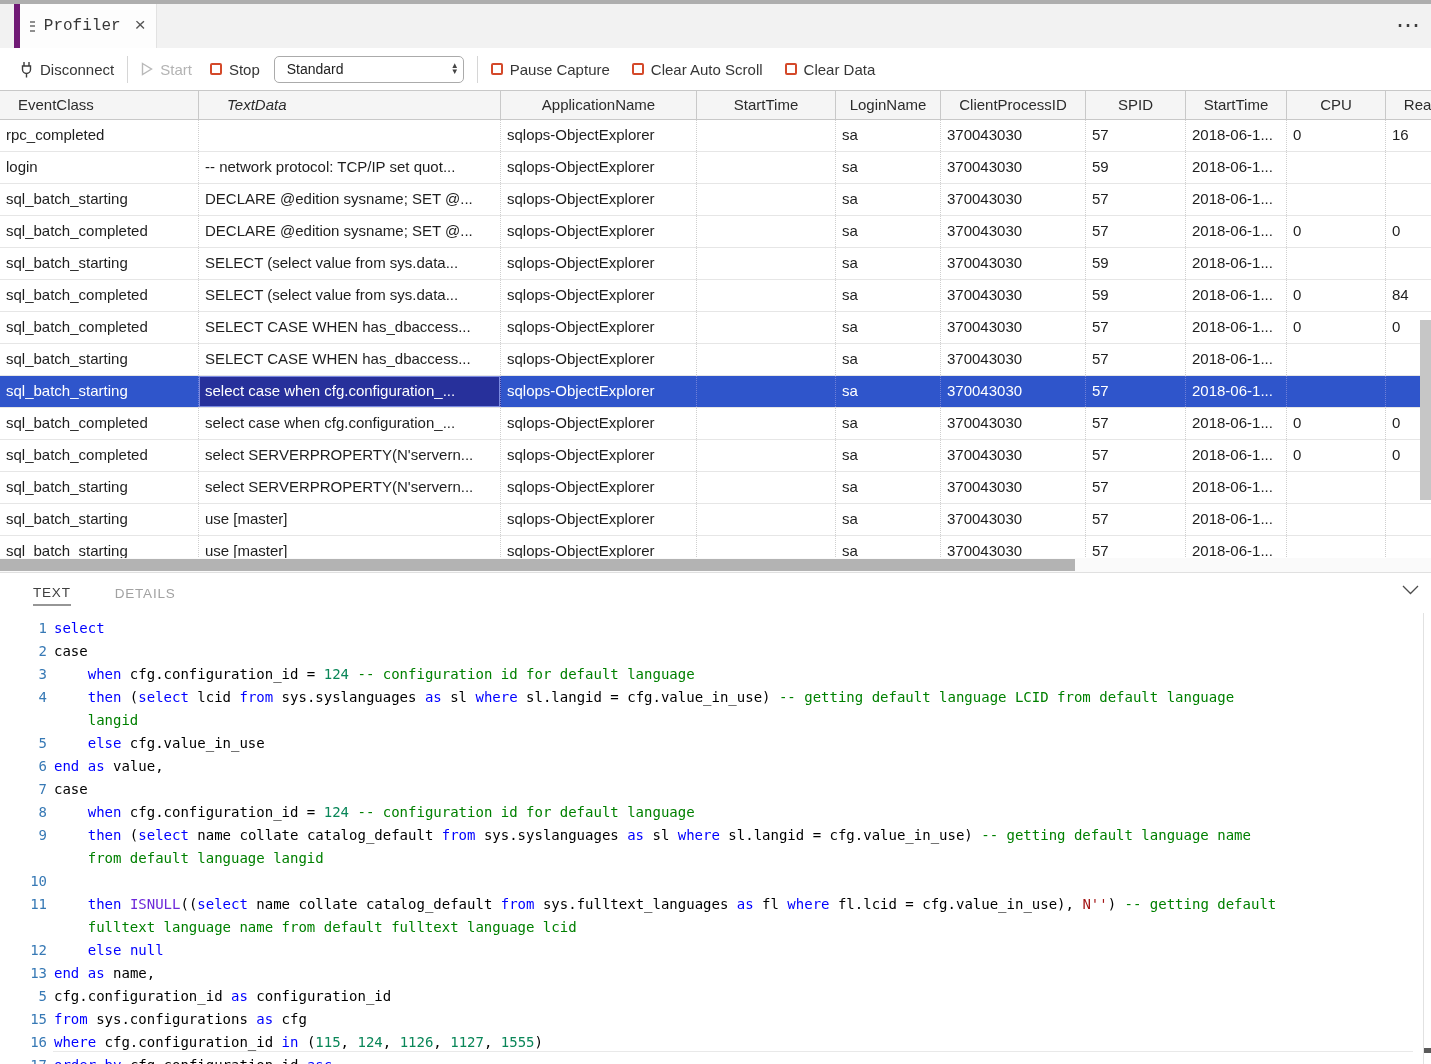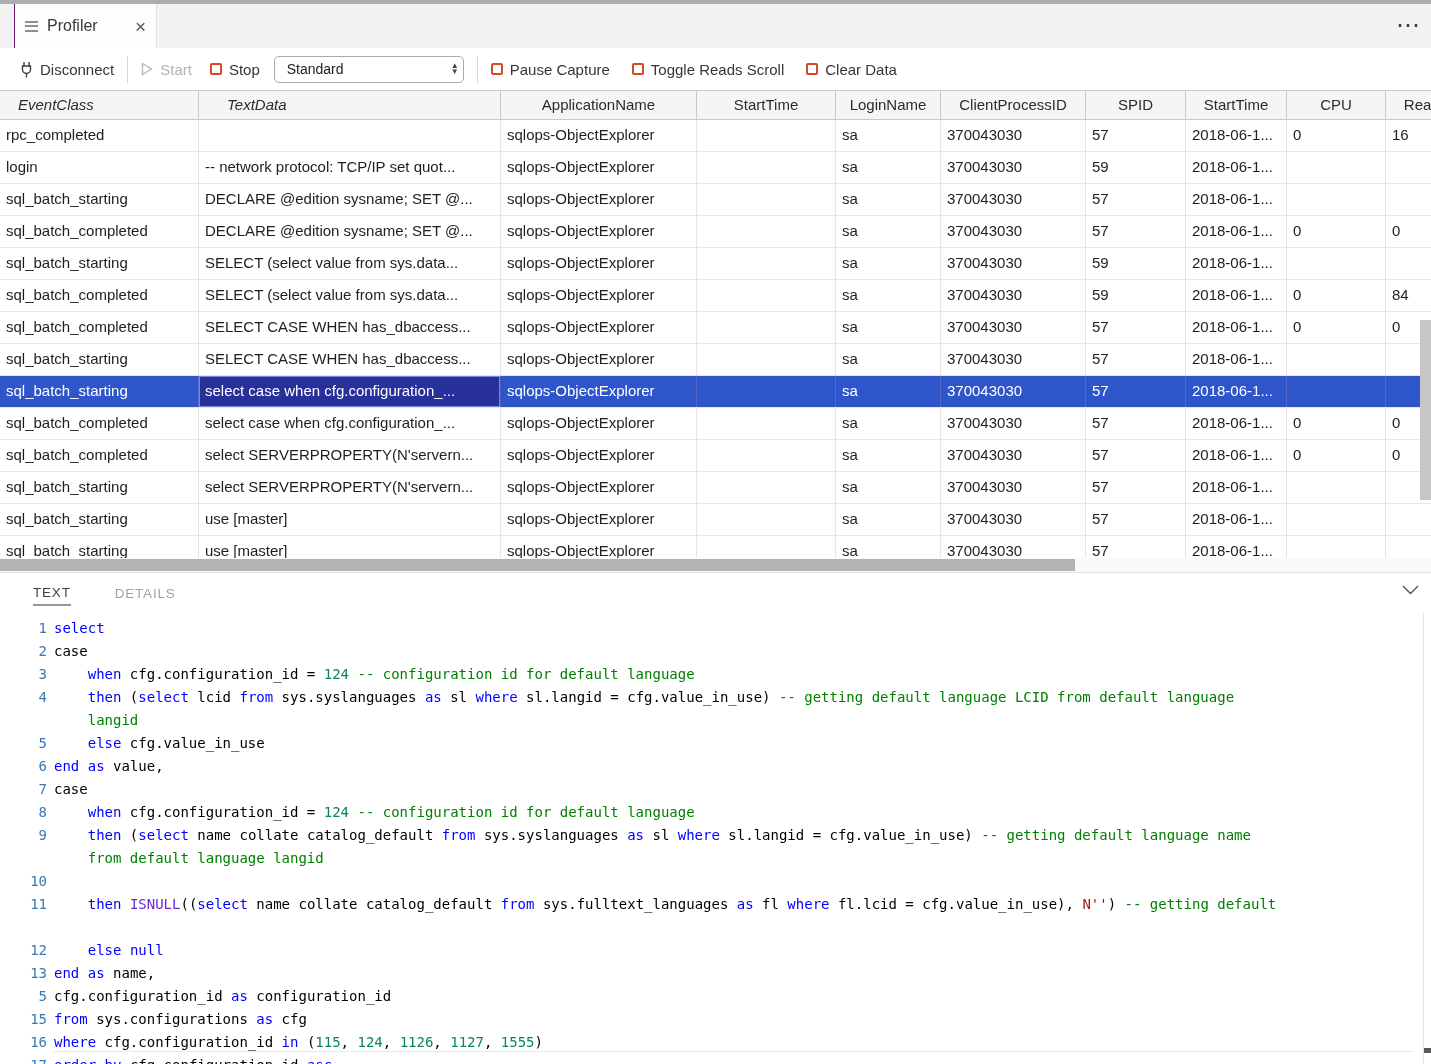--- a/index.html
+++ b/index.html
@@ -4,22 +4,22 @@
 <style>
   * { margin:0; padding:0; box-sizing:border-box; }
   html,body { width:1431px; height:1064px; overflow:hidden; background:#fff;
     font-family:"Liberation Sans", sans-serif; }
   .app { position:relative; width:1431px; height:1064px; background:#fff; }
 
   
   .topstrip { position:absolute; left:0; top:0; width:100%; height:4px; background:#aeaeae; }
   .tabbar { position:absolute; left:0; top:4px; width:100%; height:44px; background:#f2f2f2; }
   .tab { position:absolute; left:14px; top:0; width:143px; height:44px; background:#fdfdfd;
-    border-left:1px solid #701a75; border-right:1px solid #e2e2e2;
-    display:flex; align-items:center; padding:12px 10px; }
+    border-left:6px solid #701a75; border-right:1px solid #e2e2e2;
+    display:flex; align-items:center; padding:12px 10px;font-family:Liberation Mono, monospace; }
   .tab-title { font-size:16px; color:#383838; margin:0 14px 0 9px; }
   .tab-close { font-size:19px; color:#565656; margin-left:auto; line-height:1; }
   .listicon { display:inline-block; width:13px; height:11px;
     background:repeating-linear-gradient(to bottom,#8f8f8f 0 2px,transparent 2px 4.5px); }
   .more { position:absolute; right:10px; top:7px; font-size:24px; color:#3e3e3e;
     letter-spacing:1px; }
 
   
   .toolbar { position:absolute; left:0; top:48px; width:100%; height:42px; background:#fff;
     display:flex; align-items:center; font-size:15px; color:#363636; }
@@ -34,21 +34,21 @@
   .stepper { margin-left:auto; display:flex; flex-direction:column; align-items:center;
     line-height:6px; font-size:8px; color:#444; }
 
   
   .grid { position:absolute; left:0; top:90px; width:1431px; height:482px; overflow:hidden;
     background:#fff; }
   .ghead { display:flex; width:1466px; height:30px; background:#f5f5f5;
     border-top:1px solid #c8c8c8; border-bottom:1px solid #c8c8c8; }
   .hcell { height:100%; line-height:28px; font-size:15px; color:#2c2c2c;
     border-right:1px solid #c9c9c9; overflow:hidden; white-space:nowrap; text-align:center; }
-  .hleft { text-align:left;font-style:italic; }
+  .hleft { text-align:left; }
   .italic { font-style:italic; }
   .gbody { width:1466px; }
   .grow { display:flex; width:1466px; height:32px; border-bottom:1px solid #e6e6e6;
     background:#fff; }
   .gcell { height:100%; line-height:30px; font-size:15px; color:#1e1e1e; padding-left:6px;
     border-right:1px dotted #cfcfcf; overflow:hidden; white-space:nowrap; }
   .grow.sel { background:#2f55cb; }
   .grow.sel .gcell { color:#fff; border-right-color:#6f7fd8; }
   .grow.sel .acell { background:#27309b; box-shadow:inset 0 0 0 1px #7b8ae0; }
   .hscroll { position:absolute; left:0; bottom:0; width:1431px; height:14px; background:#fafafa; }
@@ -125,21 +125,21 @@
         </span>
     </div>
     <div class="sep"></div>
     <div class="tbtn">
       <span class="redsq"></span>
       <span>Pause Capture</span>
     </div>
     <div style="width:22px"></div>
     <div class="tbtn">
       <span class="redsq"></span>
-      <span>Toggle Reads Scroll</span>
+      <span>Clear Auto Scroll</span>
     </div>
     <div style="width:22px"></div>
     <div class="tbtn">
       <span class="redsq"></span>
       <span>Clear Data</span>
     </div>
   </div>
 
   <div class="grid">
     <div class="ghead" id="ghead">
@@ -347,21 +347,21 @@
         <div class="cl"><span class="ln">4</span><span class="lt"><span class="t-i">    </span><span class="t-k">then</span><span class="t-i"> (</span><span class="t-k">select</span><span class="t-i"> lcid </span><span class="t-k">from</span><span class="t-i"> sys.syslanguages </span><span class="t-k">as</span><span class="t-i"> sl </span><span class="t-k">where</span><span class="t-i"> sl.langid = cfg.value_in_use) </span><span class="t-c">-- getting default language LCID from default language</span></span></div>
         <div class="cl"><span class="ln"></span><span class="lt"><span class="t-i">    </span><span class="t-c">langid</span></span></div>
         <div class="cl"><span class="ln">5</span><span class="lt"><span class="t-i">    </span><span class="t-k">else</span><span class="t-i"> cfg.value_in_use</span></span></div>
         <div class="cl"><span class="ln">6</span><span class="lt"><span class="t-k">end</span><span class="t-i"> </span><span class="t-k">as</span><span class="t-i"> value,</span></span></div>
         <div class="cl"><span class="ln">7</span><span class="lt"><span class="t-i">case</span></span></div>
         <div class="cl"><span class="ln">8</span><span class="lt"><span class="t-i">    </span><span class="t-k">when</span><span class="t-i"> cfg.configuration_id = </span><span class="t-n">124</span><span class="t-i"> </span><span class="t-c">-- configuration id for default language</span></span></div>
         <div class="cl"><span class="ln">9</span><span class="lt"><span class="t-i">    </span><span class="t-k">then</span><span class="t-i"> (</span><span class="t-k">select</span><span class="t-i"> name collate catalog_default </span><span class="t-k">from</span><span class="t-i"> sys.syslanguages </span><span class="t-k">as</span><span class="t-i"> sl </span><span class="t-k">where</span><span class="t-i"> sl.langid = cfg.value_in_use) </span><span class="t-c">-- getting default language name</span></span></div>
         <div class="cl"><span class="ln"></span><span class="lt"><span class="t-i">    </span><span class="t-c">from default language langid</span></span></div>
         <div class="cl"><span class="ln">10</span></div>
         <div class="cl"><span class="ln">11</span><span class="lt"><span class="t-i">    </span><span class="t-k">then</span><span class="t-i"> </span><span class="t-f">ISNULL</span><span class="t-i">((</span><span class="t-k">select</span><span class="t-i"> name collate catalog_default </span><span class="t-k">from</span><span class="t-i"> sys.fulltext_languages </span><span class="t-k">as</span><span class="t-i"> fl </span><span class="t-k">where</span><span class="t-i"> fl.lcid = cfg.value_in_use), </span><span class="t-s">N''</span><span class="t-i">) </span><span class="t-c">-- getting default</span></span></div>
-        <div class="cl"><span class="ln"></span><span class="lt"><span class="t-i">    </span></span></div>
+        <div class="cl"><span class="ln"></span><span class="lt"><span class="t-i">    </span><span class="t-c">fulltext language name from default fulltext language lcid</span></span></div>
         <div class="cl"><span class="ln">12</span><span class="lt"><span class="t-i">    </span><span class="t-k">else</span><span class="t-i"> </span><span class="t-k">null</span></span></div>
         <div class="cl"><span class="ln">13</span><span class="lt"><span class="t-k">end</span><span class="t-i"> </span><span class="t-k">as</span><span class="t-i"> name,</span></span></div>
         <div class="cl"><span class="ln">5</span><span class="lt"><span class="t-i">cfg.configuration_id </span><span class="t-k">as</span><span class="t-i"> configuration_id</span></span></div>
         <div class="cl"><span class="ln">15</span><span class="lt"><span class="t-k">from</span><span class="t-i"> sys.configurations </span><span class="t-k">as</span><span class="t-i"> cfg</span></span></div>
         <div class="cl"><span class="ln">16</span><span class="lt"><span class="t-k">where</span><span class="t-i"> cfg.configuration_id </span><span class="t-k">in</span><span class="t-i"> (</span><span class="t-n">115</span><span class="t-i">, </span><span class="t-n">124</span><span class="t-i">, </span><span class="t-n">1126</span><span class="t-i">, </span><span class="t-n">1127</span><span class="t-i">, </span><span class="t-n">1555</span><span class="t-i">)</span></span></div>
         <div class="cl"><span class="ln">17</span><span class="lt"><span class="t-k">order</span><span class="t-i"> </span><span class="t-k">by</span><span class="t-i"> cfg.configuration_id </span><span class="t-k">asc</span></span></div>
       </div>
     <div class="code-hline"></div>
     <div class="code-edge"></div>
     <div class="corner-dash"></div>

